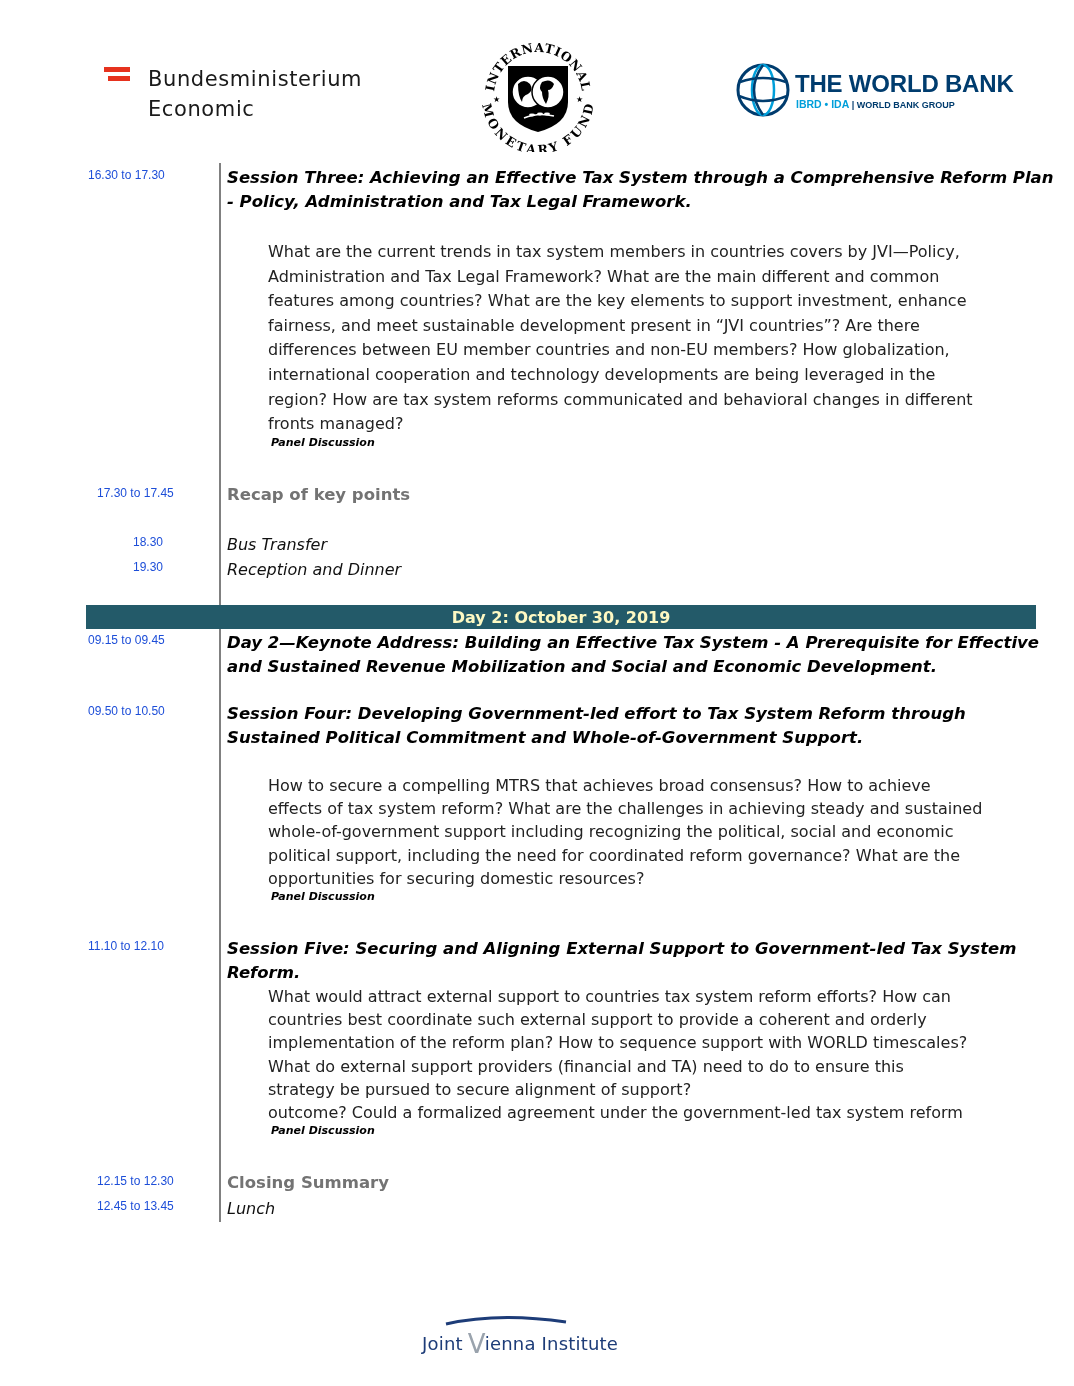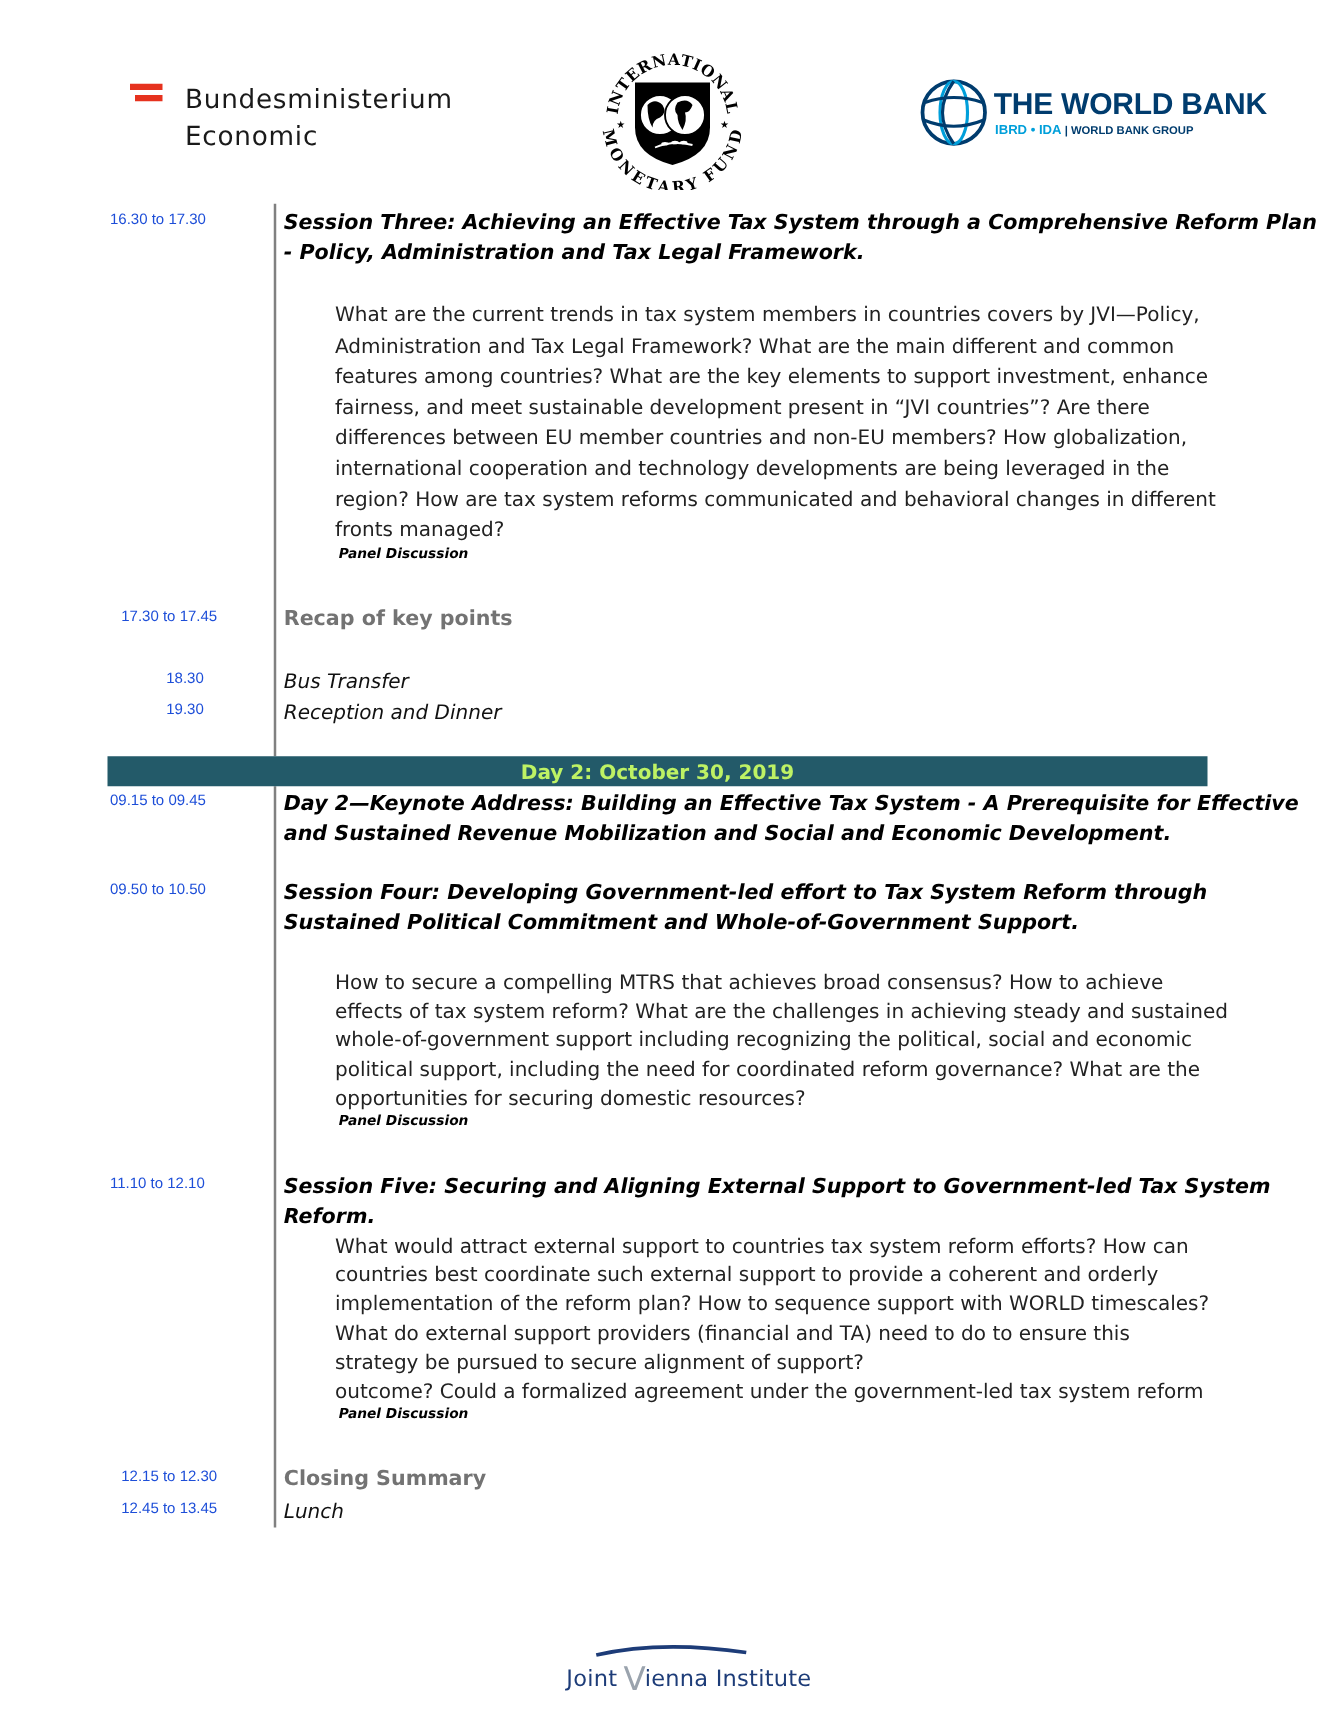--- a/index.html
+++ b/index.html
@@ -25,24 +25,24 @@
   
   .vline { position: absolute; left: 219px; width: 2px; background: #808080; }
   .time { position: absolute; font-family: Liberation Sans, sans-serif; font-size: 12px; color: #1d4ed8; white-space: nowrap; }
   .title-bi { position: absolute; left: 227px; font-family: "DejaVu Sans", sans-serif; font-weight: bold; font-style: italic; font-size: 16.5px; line-height: 23.5px; color: #000; }
   .title-b { position: absolute; left: 227px; font-family: "DejaVu Sans", sans-serif; font-weight: bold; font-size: 16.5px; color: #737373; white-space: nowrap; }
   .item-i { position: absolute; left: 227px; font-family: "DejaVu Sans", sans-serif; font-style: italic; font-size: 16px; color: #111; white-space: nowrap; }
   .desc { position: absolute; left: 268px; font-family: "DejaVu Sans", sans-serif; font-size: 16px; color: #222; }
   .desc div { white-space: nowrap; }
   .panel { position: absolute; left: 227px; font-family: "DejaVu Sans", sans-serif; font-weight: bold; font-style: italic; font-size: 11px; color: #000; white-space: nowrap; margin-left: 44px; }
 
-  .day-banner { position: absolute; left: 86px; top: 605px; width: 880px; height: 24px; background: #235a69; color: #bef264; font-family: "DejaVu Sans", sans-serif; font-weight: bold; font-size: 16px; text-align: center; line-height: 26px; }
+  .day-banner { position: absolute; left: 86px; top: 605px; width: 950px; height: 24px; background: #235a69; color: #fef9c3; font-family: "DejaVu Sans", sans-serif; font-weight: bold; font-size: 16px; text-align: center; line-height: 26px; }
 
   
-  .logo-jvi { position: absolute; left: 418px; top: 1310px; width: 230px; height: 50px; margin-left: 31px; }
+  .logo-jvi { position: absolute; left: 418px; top: 1310px; width: 230px; height: 50px; }
   .jvi-arc { position: absolute; left: 0; top: 0; }
   .jvi-text { position: absolute; left: 4px; top: 16px; font-family: "DejaVu Sans", sans-serif; font-size: 18px; color: #1d3c78; white-space: nowrap; letter-spacing: 0.2px; }
   .jvi-text .v { color: #9aa3ad; font-size: 26px; font-weight: normal; position: relative; top: 3px; margin: 0 -1px; }
 </style>
 </head>
 <body>
 
 <div class="logo-bmf">
   <div class="bmf-flag">
       <i></i>

